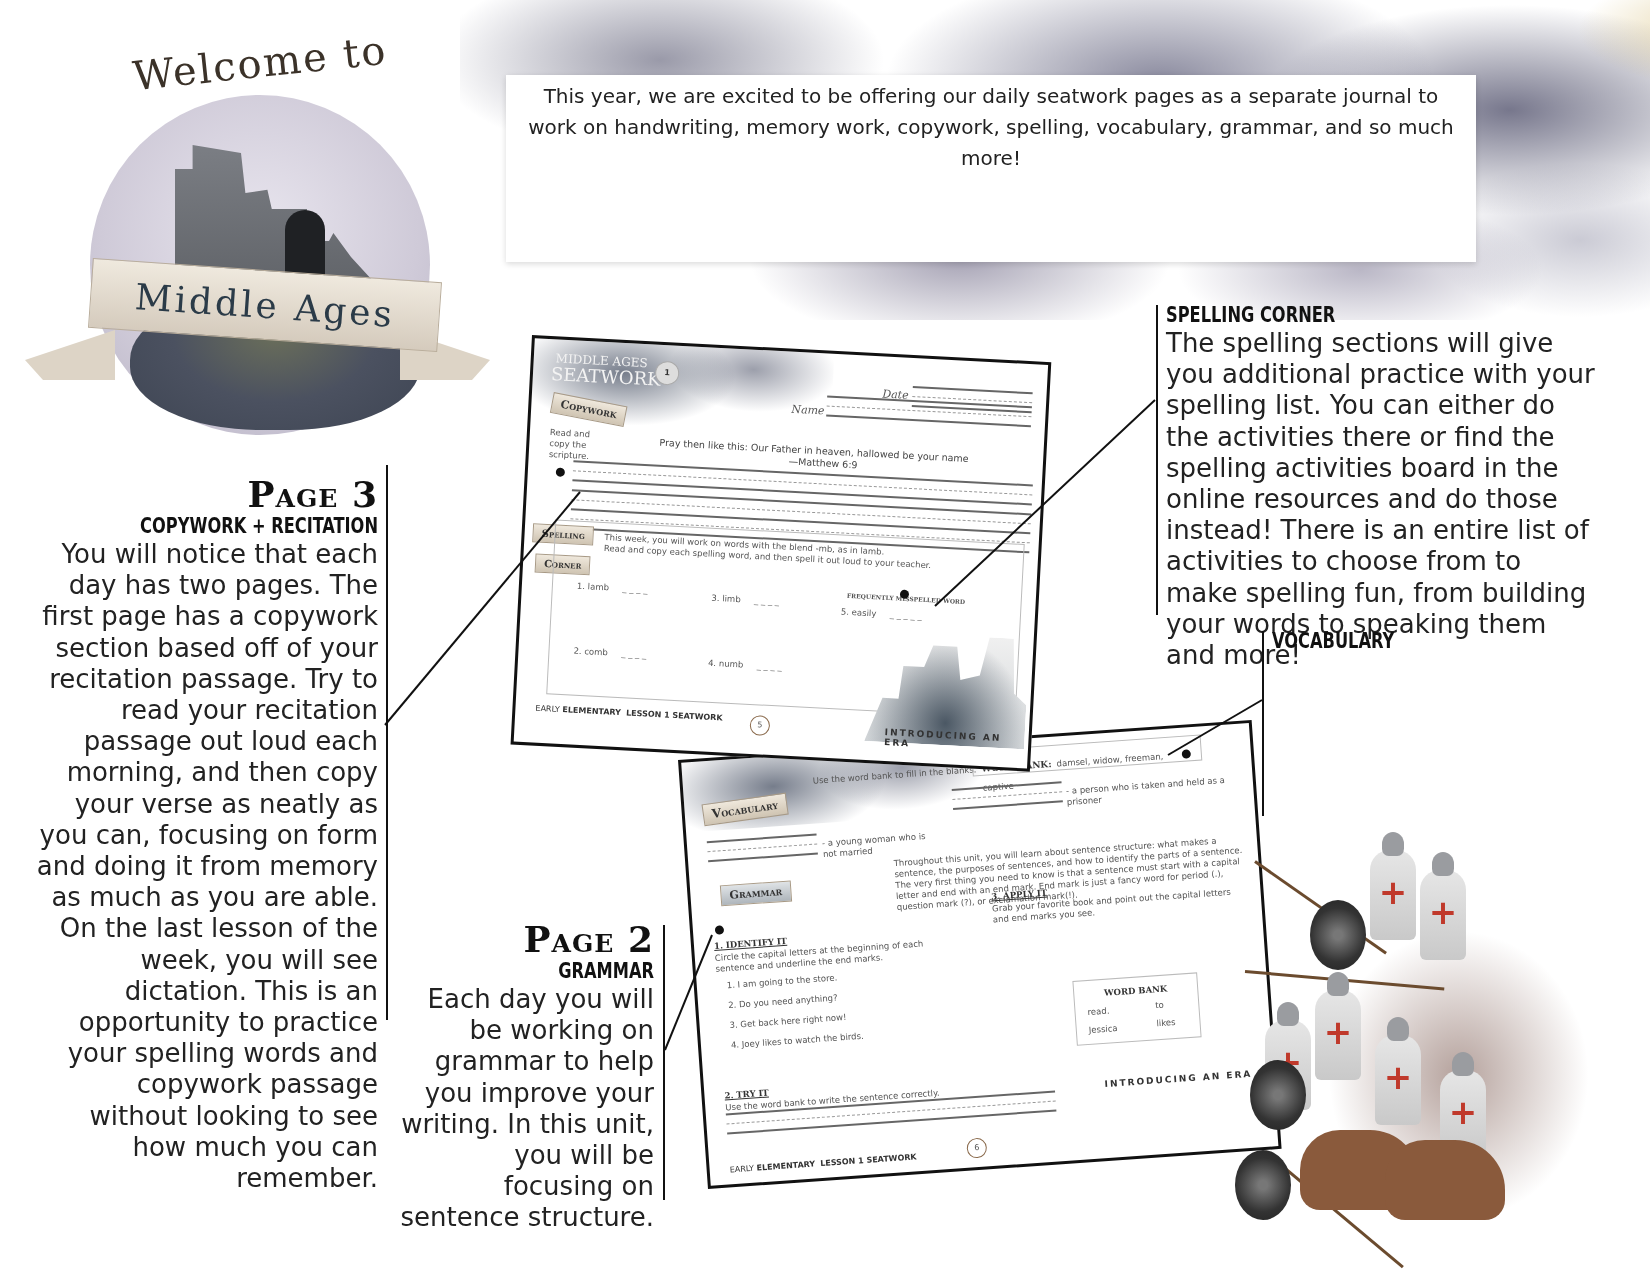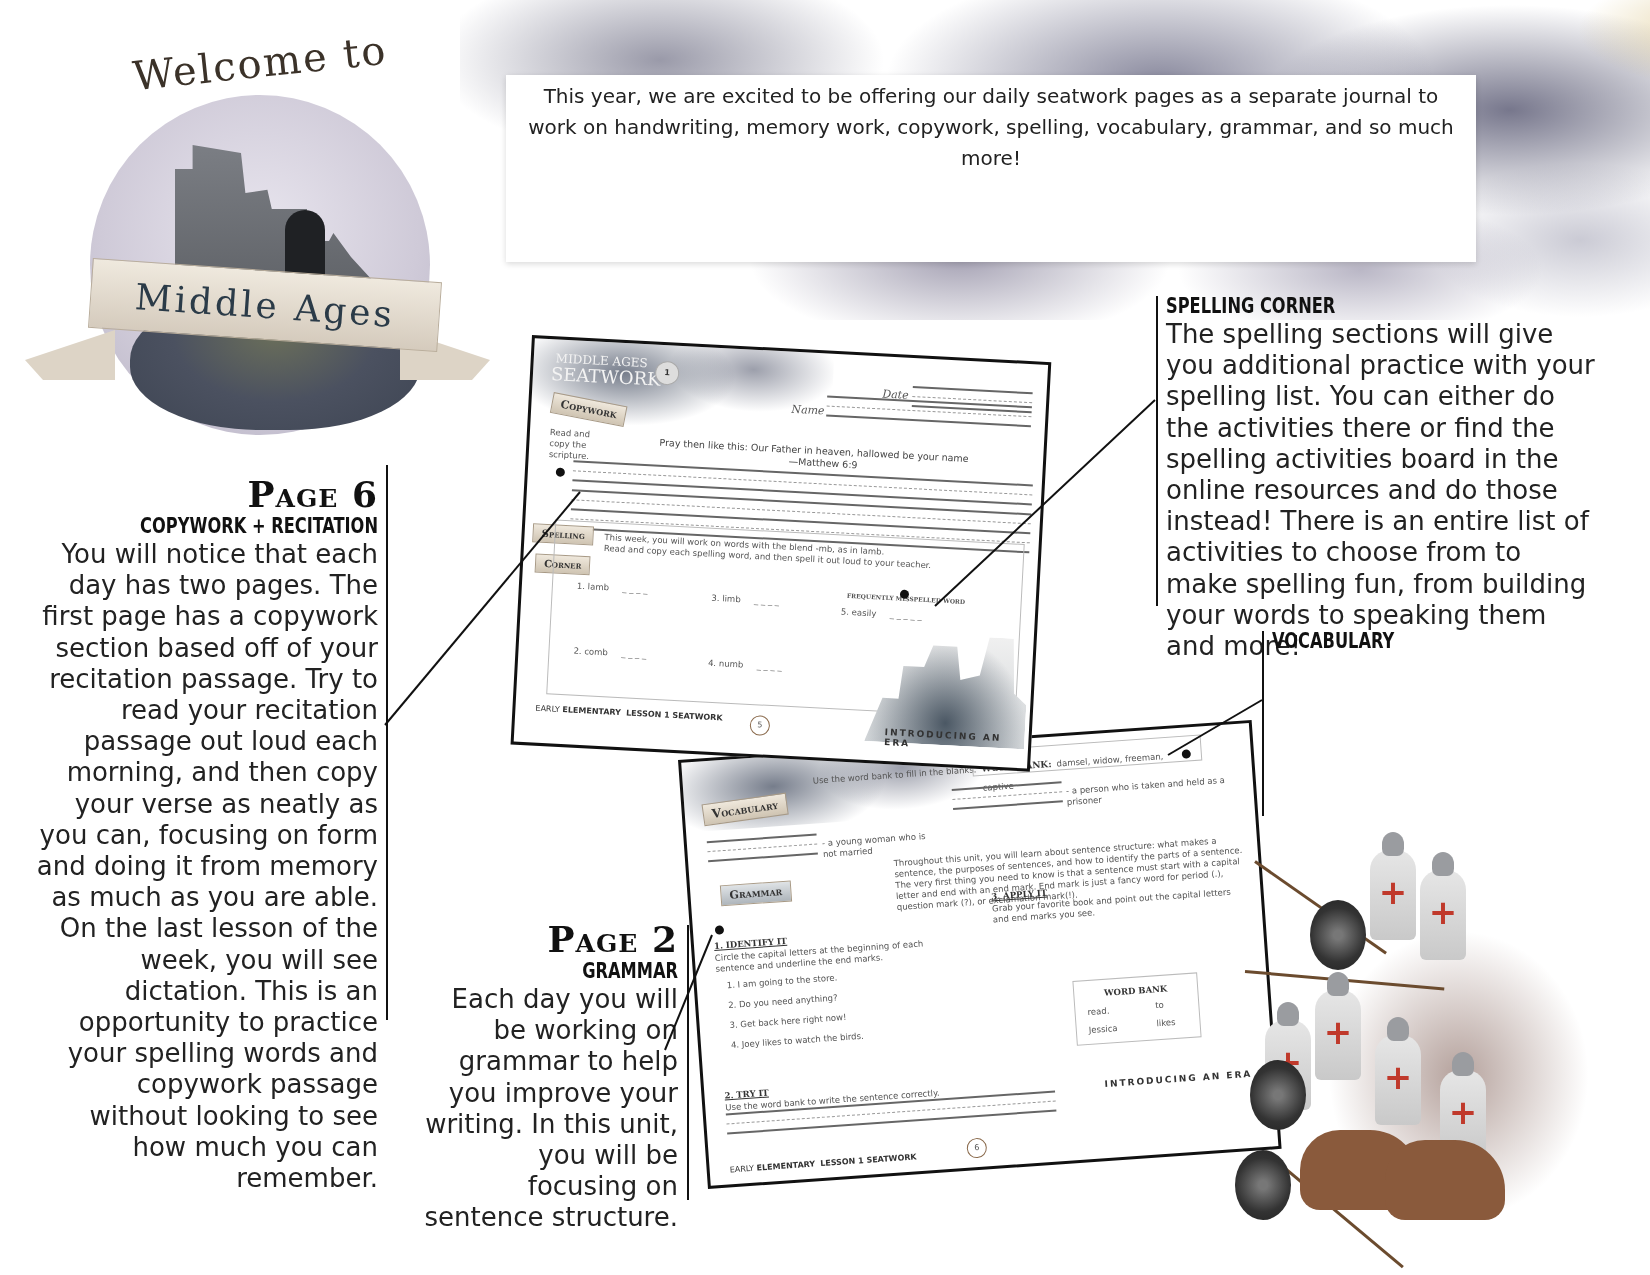--- a/index.html
+++ b/index.html
@@ -84,23 +84,23 @@
   }
   .callout p {
     font-family: "DejaVu Sans", sans-serif; font-size: 26px; line-height: 31.2px; color: #222;
   }
   .right-align { text-align: right; }
   .right-align h3 { transform-origin: right; }
   .left-align h3 { transform-origin: left; }
 
   #c-page1 { left: 36px; top: 475px; width: 346px; padding-right: 4px; }
   #c-page1 .vline { right: -6px; top: -10px; bottom: 10px; height: 555px; }
-  #c-page2 { left: 424px; top: 920px; width: 258px; padding-right: 4px; }
+  #c-page2 { left: 400px; top: 920px; width: 258px; padding-right: 4px; }
   #c-page2 .vline { right: -7px; top: 5px; height: 275px; }
-  #c-spelling { left: 1166px; top: 293px; width: 430px; }
+  #c-spelling { left: 1166px; top: 302px; width: 430px; }
   #c-spelling .vline { left: -10px; top: 3px; height: 310px; }
   #c-vocab { left: 1272px; top: 628px; width: 330px; }
   #c-vocab .vline { left: -10px; top: 3px; height: 185px; }
 
   
   .sheet {
     position: absolute; background: #fff; border: 3px solid #111; overflow: hidden;
     font-family: "DejaVu Sans", sans-serif; color: #555;
   }
   #sheet1 { left: 532px; top: 335px; width: 520px; height: 410px; transform: rotate(3deg); transform-origin: top left; }
@@ -161,21 +161,21 @@
   <div class="arch"></div>
   <div class="hill"></div>
   <div class="ribbon-l"></div>
   <div class="ribbon-r"></div>
   <div class="welcome">Welcome to</div>
   <div class="banner">Middle Ages</div>
 </div>
 
 <div class="callout right-align" id="c-page1">
   <div class="vline"></div>
-  <h2>Page 6</h2>
+  <h2>Page 3</h2>
   <h3>COPYWORK + RECITATION</h3>
   <p>You will notice that each day has two pages. The first page has a copywork section based off of your recitation passage. Try to read your recitation passage out loud each morning, and then copy your verse as neatly as you can, focusing on form and doing it from memory as much as you are able. On the last lesson of the week, you will see dictation. This is an opportunity to practice your spelling words and copywork passage without looking to see how much you can remember.</p>
 </div>
 
 <div class="callout right-align" id="c-page2">
   <div class="vline"></div>
   <h2>Page 2</h2>
   <h3>GRAMMAR</h3>
   <p>Each day you will be working on grammar to help you improve your writing. In this unit, you will be focusing on sentence structure.</p>
 </div>

